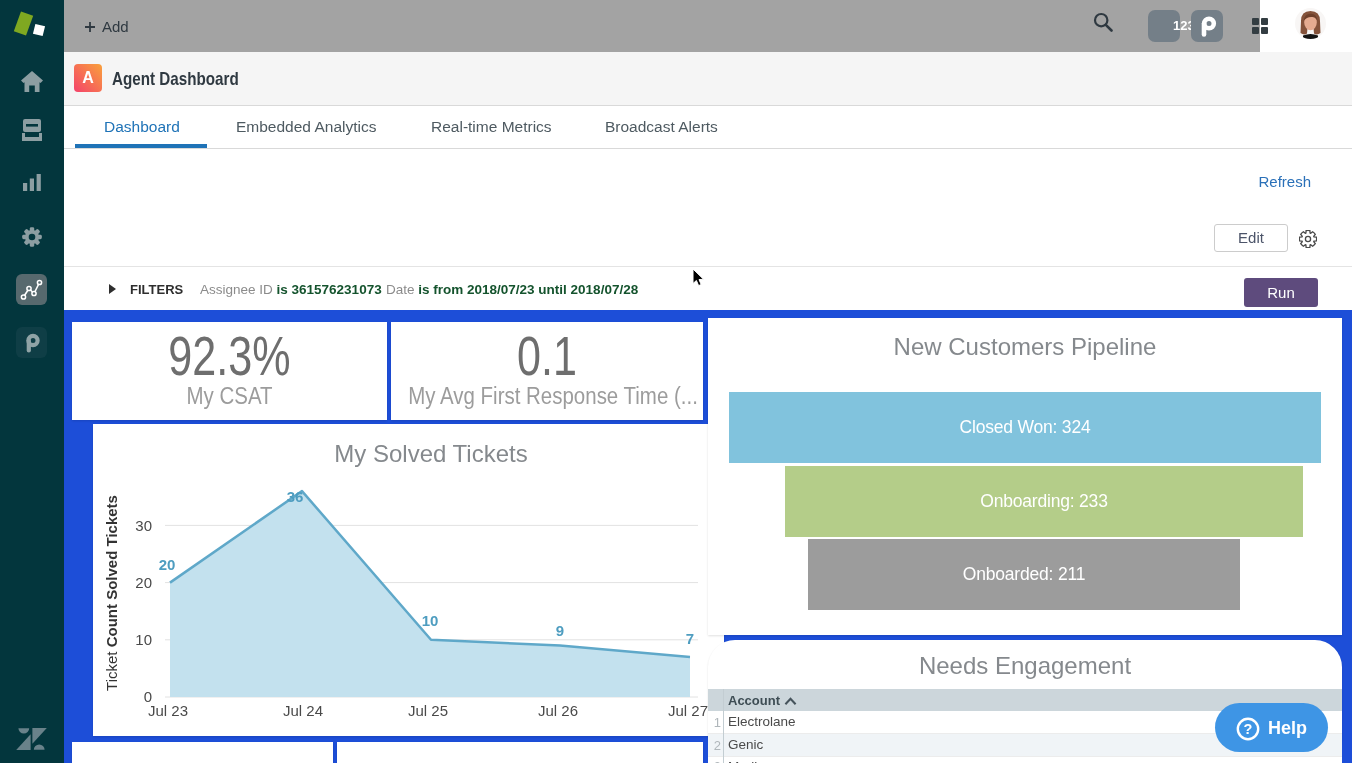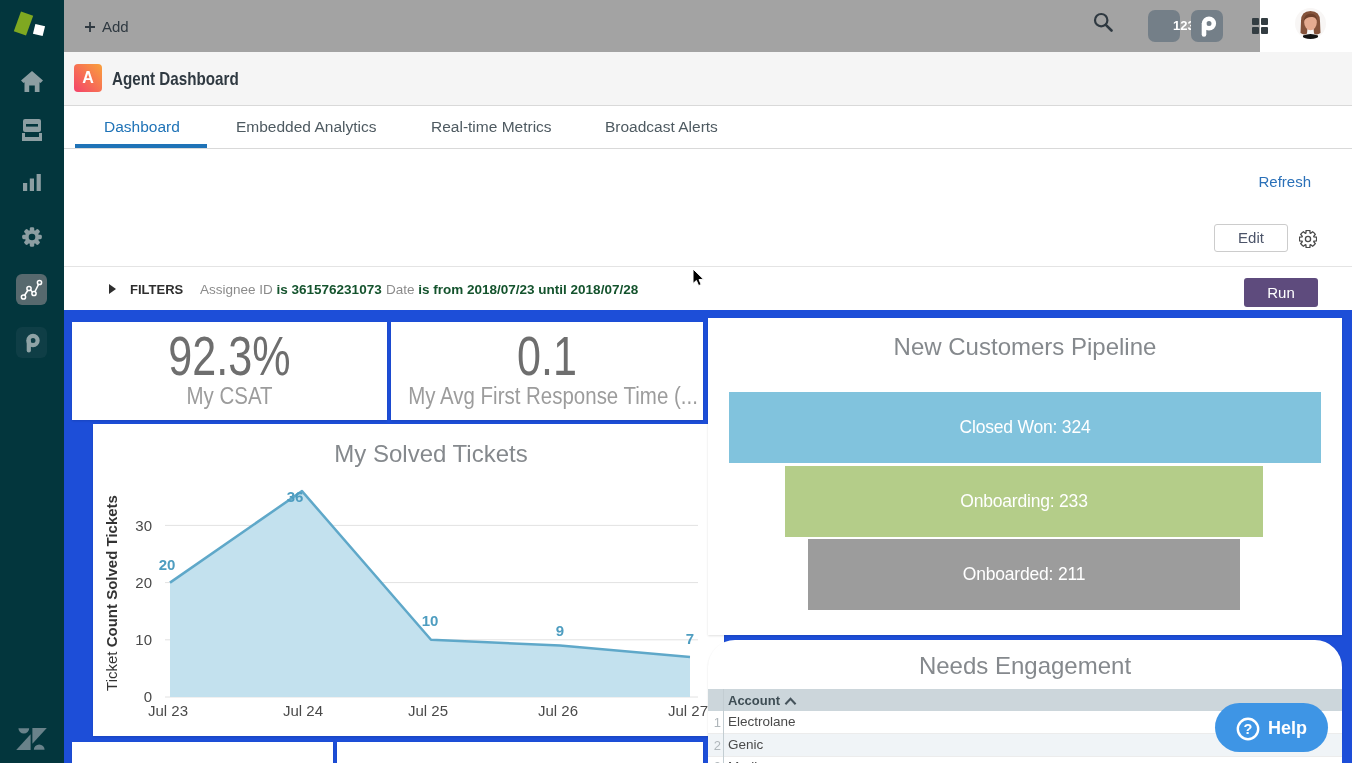--- a/index.html
+++ b/index.html
@@ -238,21 +238,21 @@
         <text x="337" y="202">10</text>
         <text x="467" y="212">9</text>
         <text x="597" y="220">7</text>
       </g>
       <text x="24" y="169" font-size="15" fill="#333" text-anchor="middle" transform="rotate(-90 24 169)">Ticket <tspan font-weight="bold">Count Solved Tickets</tspan></text>
     </svg>
   </div>
   <div id="pipecard" class="card">
     <div class="cardtitle" style="margin-top:15px;">New Customers Pipeline</div>
     <div class="fbar" style="left:21px;top:74px;width:592px;height:71px;background:#81c3dd;line-height:71px;">Closed Won: 324</div>
-    <div class="fbar" style="left:77px;top:148px;width:478px;height:71px;background:#b4cd89;line-height:71px;">Onboarding: 233</div>
+    <div class="fbar" style="left:77px;top:148px;width:518px;height:71px;background:#b4cd89;line-height:71px;">Onboarding: 233</div>
     <div class="fbar" style="left:100px;top:221px;width:432px;height:71px;background:#9c9c9c;line-height:71px;">Onboarded: 211</div>
   </div>
   <div id="necard" class="card">
     <div class="cardtitle" style="margin-top:12px;">Needs Engagement</div>
     <div class="abs" style="left:0;top:49px;width:634px;height:22px;background:#ccd6db;">
       <span class="abs" style="left:20px;top:4px;font-size:13px;font-weight:700;color:#3e4d54;">Account</span>
       <svg class="abs" style="left:76px;top:8px;" width="13" height="9" viewBox="0 0 14 9">
         <polyline points="1.5,7.5 7,1.5 12.5,7.5" fill="none" stroke="#46545c" stroke-width="2.2"></polyline>
       </svg>
     </div>

